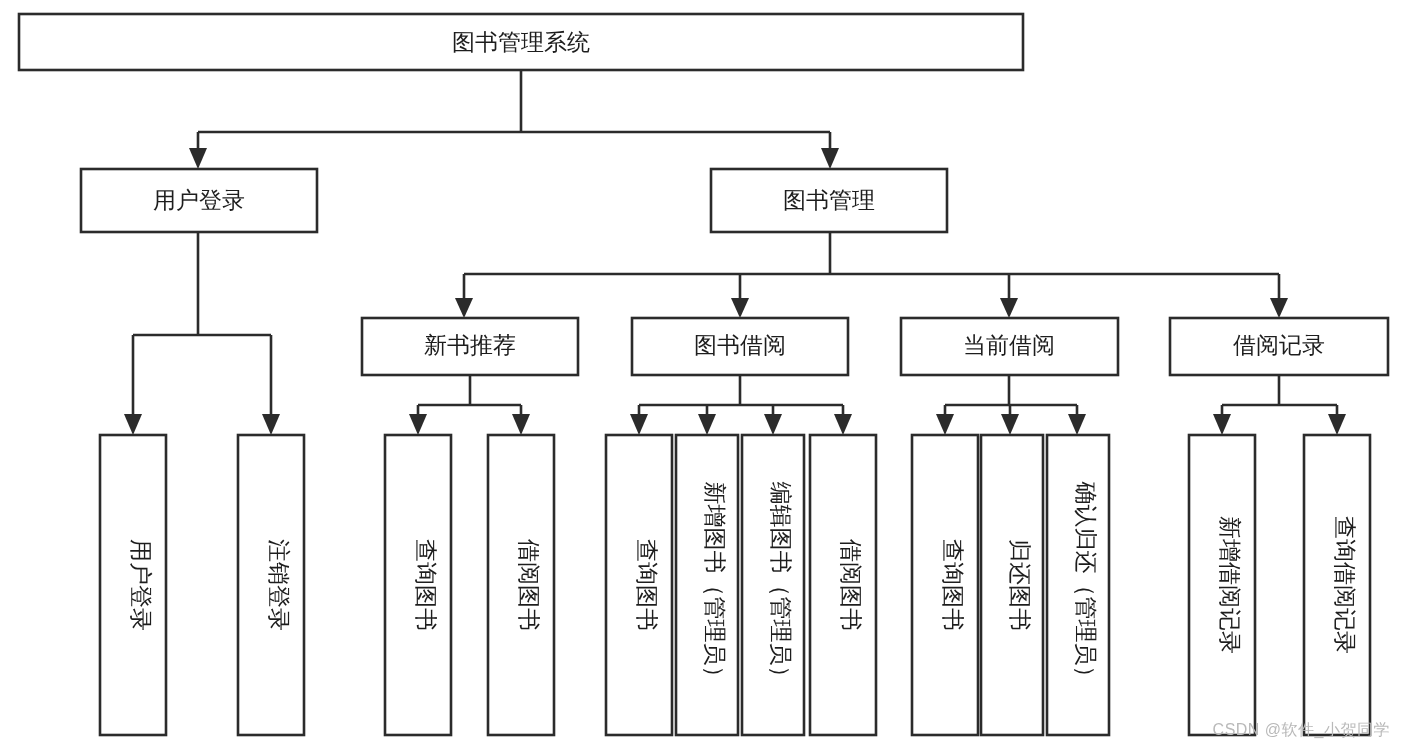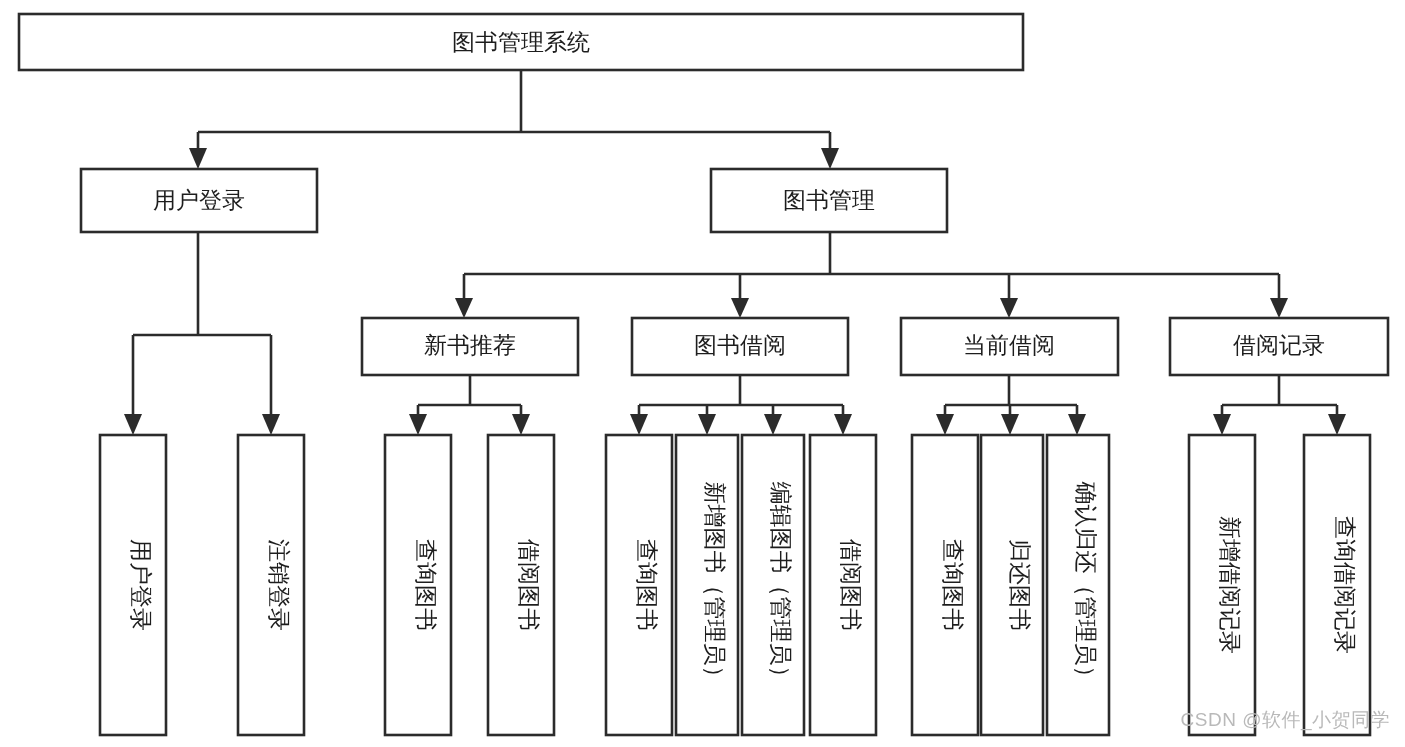--- a/index.html
+++ b/index.html
@@ -51,23 +51,23 @@
   }
   .node-label-v {
     font-family: "Liberation Sans", "DejaVu Sans", sans-serif;
     font-size: 23px;
     fill: #1d1d1d;
     text-anchor: middle;
   }
   .watermark {
     position: absolute;
     right: 12px;
-    bottom: 14px;
-    font-family: "Liberation Sans", "DejaVu Sans", sans-serif;
-    font-size: 19px;
+    bottom: 6px;
+    font-family: "Liberation Sans", "DejaVu Sans", sans-serif;
+    font-size: 16px;
     color: #b9b9b9;
     letter-spacing: 0.5px;
     white-space: nowrap;
     user-select: none;
   }
 </style>
 </head>
 <body>
 
 <div id="diagram-root">

